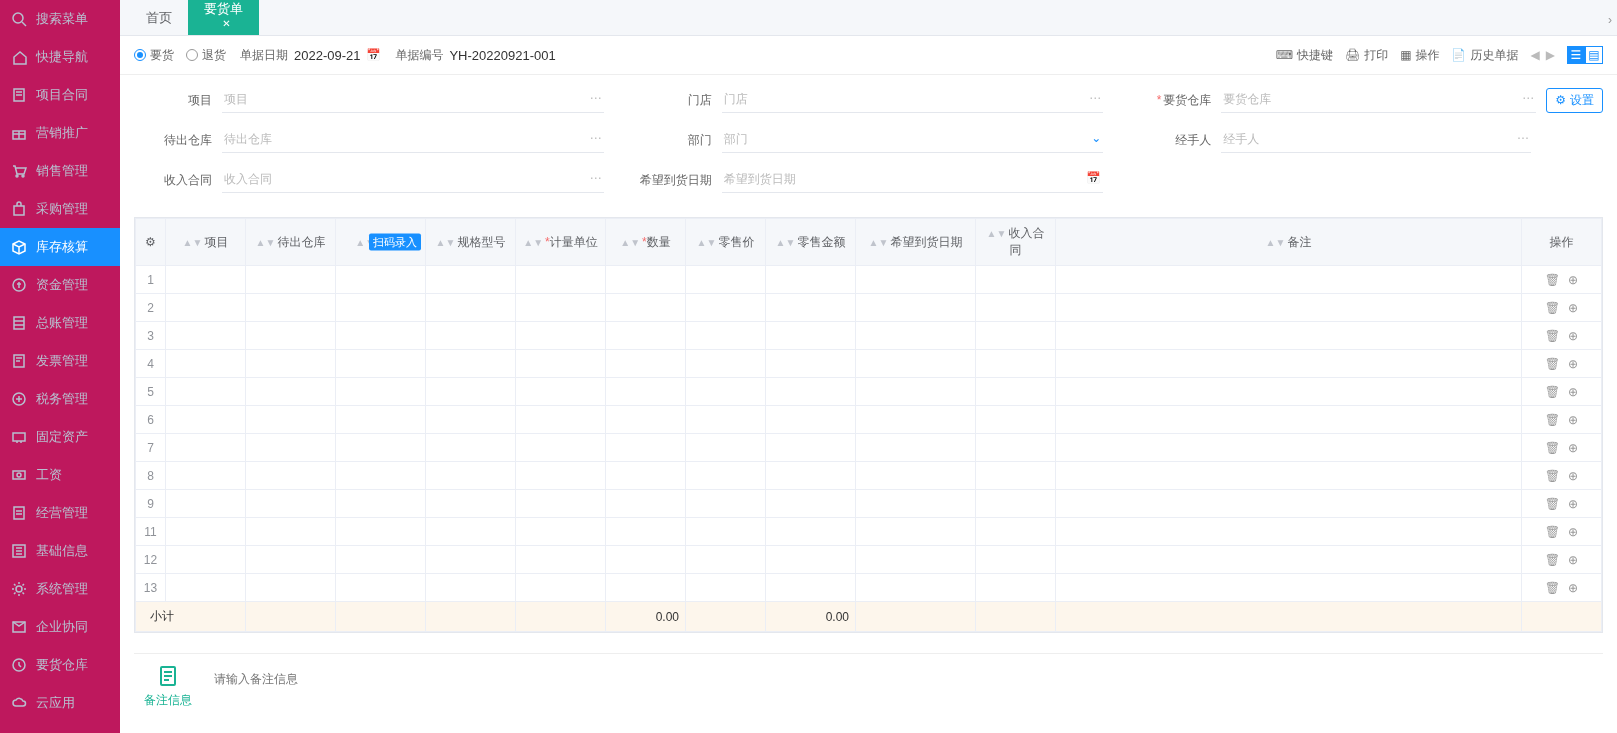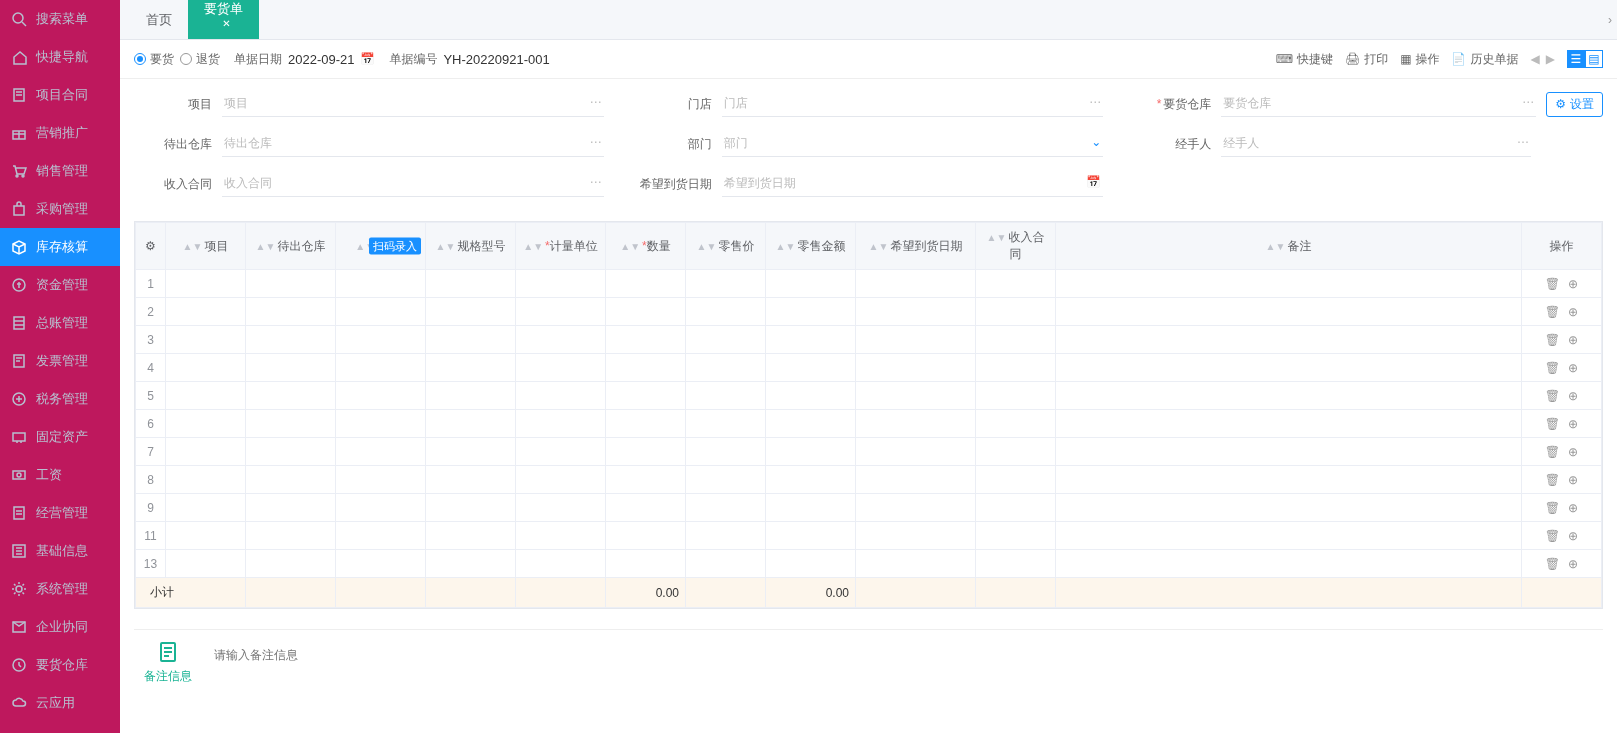--- a/index.html
+++ b/index.html
@@ -20,21 +20,21 @@
 
 
 .tab-bar { display: flex; align-items: center; background: #f5f7fa; border-bottom: 1px solid #e4e7ed; height: 40px; padding-left: 10px; }
 .tab { padding: 0 16px; height: 100%; display: flex; align-items: center; cursor: pointer; font-size: 13px; color: #606266; }
 .tab.active { background: #1ab394; color: #fff; flex-direction: column; }
 .tab.active .tab-close { margin-left: 6px; font-size: 10px; }
 .tab-right-handle { position: absolute; right: 0; top: 0; height: 40px; width: 14px; display:flex; align-items:center; justify-content:center; color:#999; cursor:pointer;}
 
 
 .toolbar { display: flex; align-items: center; padding: 10px 14px; border-bottom: 1px solid #eee; gap: 14px; }
-.radio-group { display: flex; align-items: center; gap: 6px; }
+.radio-group { display: flex; align-items: center; gap: 12px; }
 .radio-item { display: flex; align-items: center; gap: 4px; cursor: pointer; color: #666; }
 .radio-circle { width: 12px; height: 12px; border: 1px solid #999; border-radius: 50%; display: flex; align-items: center; justify-content: center; }
 .radio-item.selected .radio-circle { border-color: #1890ff; }
 .radio-item.selected .radio-circle::after { content: ""; width: 6px; height: 6px; background: #1890ff; border-radius: 50%; }
 .tool-field { display: flex; align-items: center; gap: 6px; font-size: 12px; color: #666; }
 .tool-field .val { color: #333; font-size: 13px; }
 .tool-field .calicon { color: #1890ff; }
 .toolbar-right { margin-left: auto; display: flex; align-items: center; gap: 12px; color: #666; }
 .tool-link { display: flex; align-items: center; gap: 4px; cursor: pointer; }
 .nav-arrows { display: flex; align-items: center; gap: 6px; color: #bbb; }
@@ -591,20 +591,40 @@
               <td></td>
               <td></td>
               <td class="op-col">
                 <div class="row-actions">
                   <span>🗑</span>
                   <span>⊕</span>
                 </div>
               </td>
             </tr>
             <tr>
+              <td class="idx-col">12</td>
+              <td></td>
+              <td></td>
+              <td></td>
+              <td></td>
+              <td></td>
+              <td></td>
+              <td></td>
+              <td></td>
+              <td></td>
+              <td></td>
+              <td></td>
+              <td class="op-col">
+                <div class="row-actions">
+                  <span>🗑</span>
+                  <span>⊕</span>
+                </div>
+              </td>
+            </tr>
+            <tr>
               <td class="idx-col">13</td>
               <td></td>
               <td></td>
               <td></td>
               <td></td>
               <td></td>
               <td></td>
               <td></td>
               <td></td>
               <td></td>

